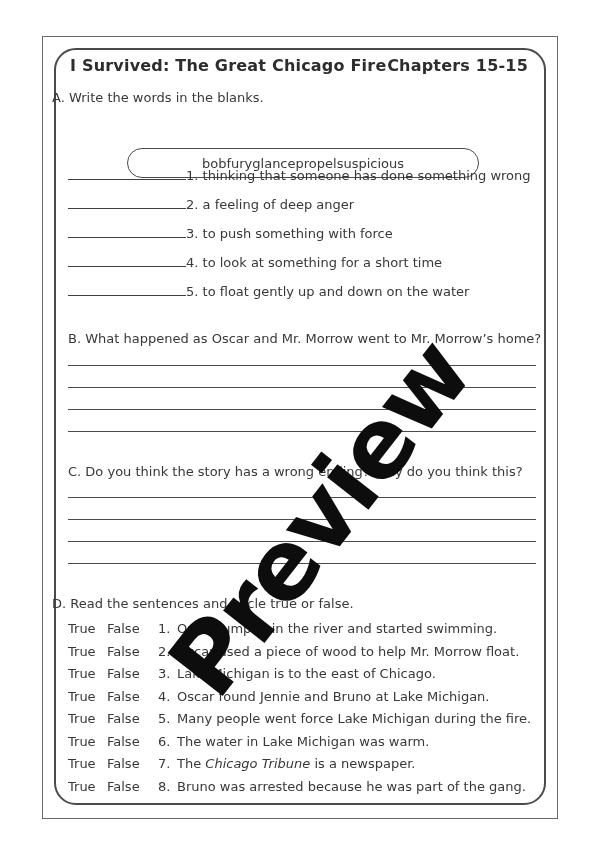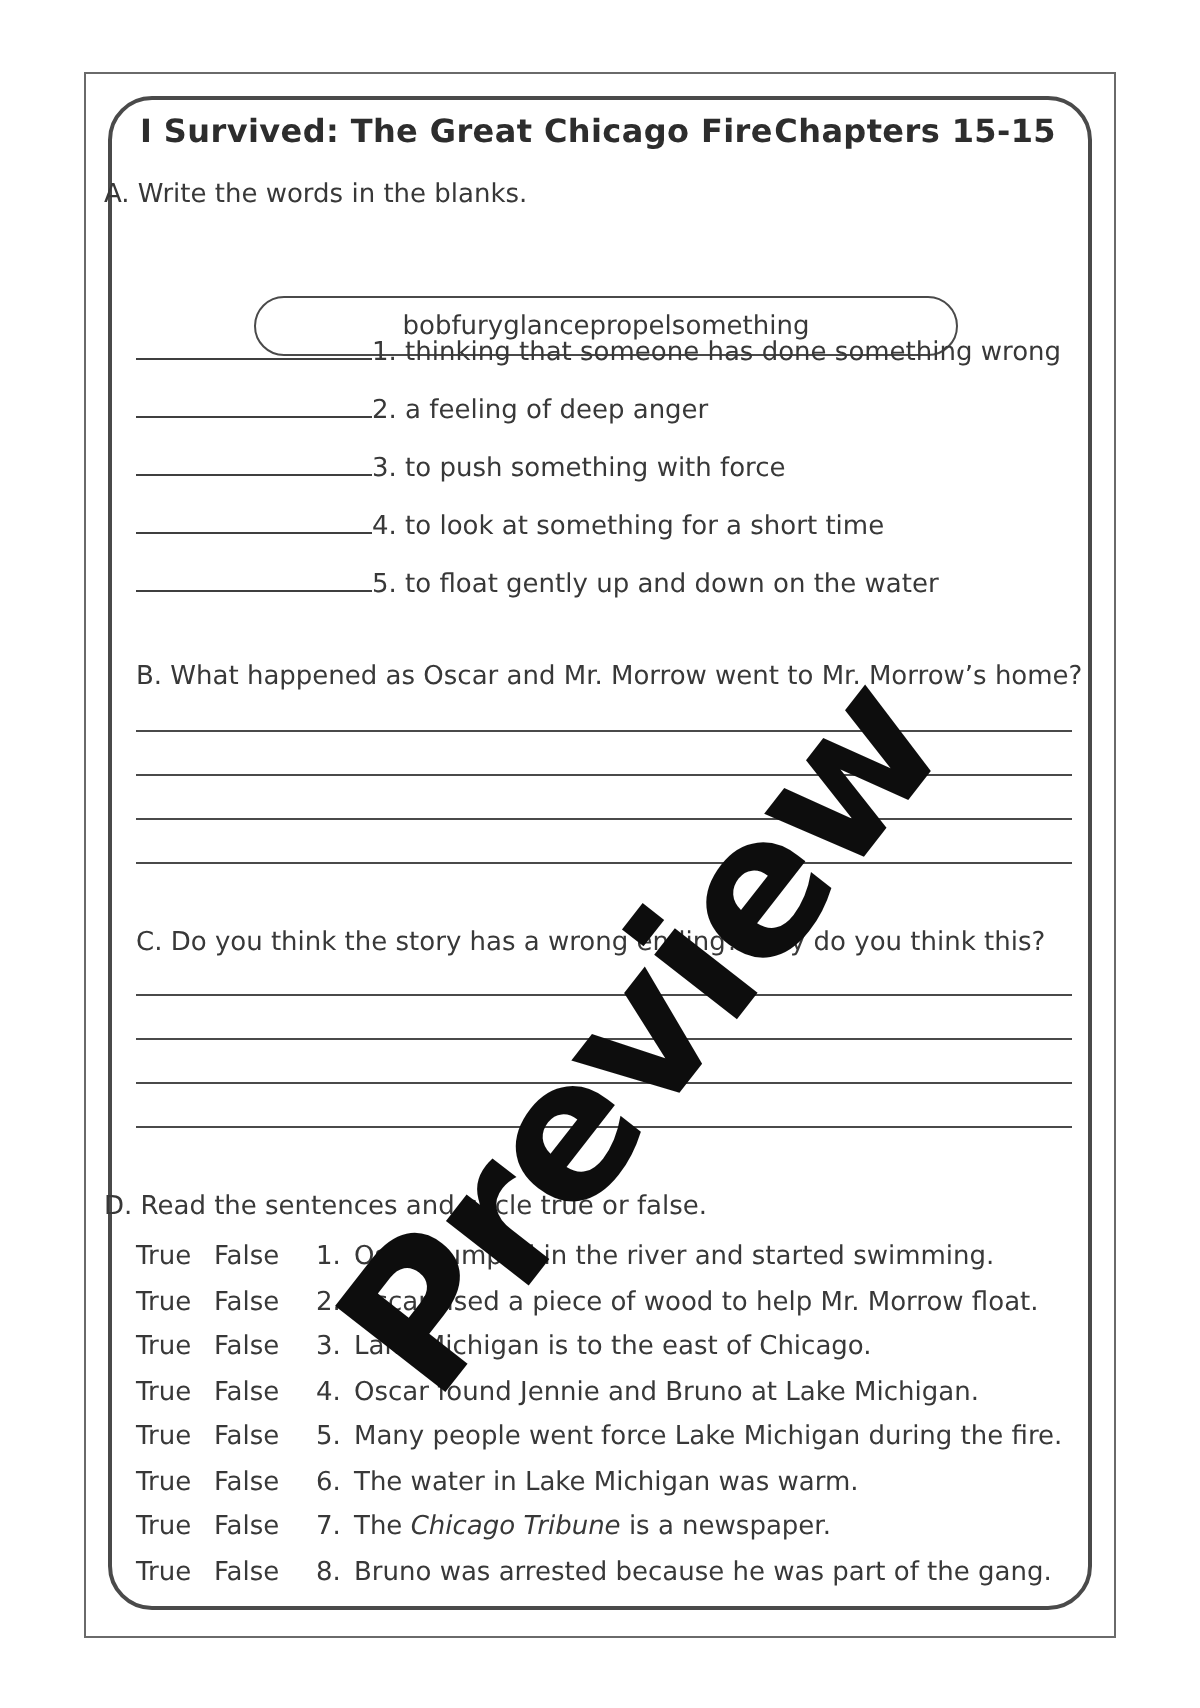--- a/index.html
+++ b/index.html
@@ -124,21 +124,21 @@
   <span>Chapters 15-15</span>
 </div>
 
 <div class="instruction" style="top:90px">A. Write the words in the blanks.</div>
 
 <div class="word-bank">
   <span>bob</span>
   <span>fury</span>
   <span>glance</span>
   <span>propel</span>
-  <span>something</span>
+  <span>suspicious</span>
 </div>
 
 <div class="vocab-row" style="top:166px">
   <span class="blank"></span><span>1. thinking that someone has done something wrong</span>
 </div>
 <div class="vocab-row" style="top:195px">
   <span class="blank"></span><span>2. a feeling of deep anger</span>
 </div>
 <div class="vocab-row" style="top:224px">
   <span class="blank"></span><span>3. to push something with force</span>

